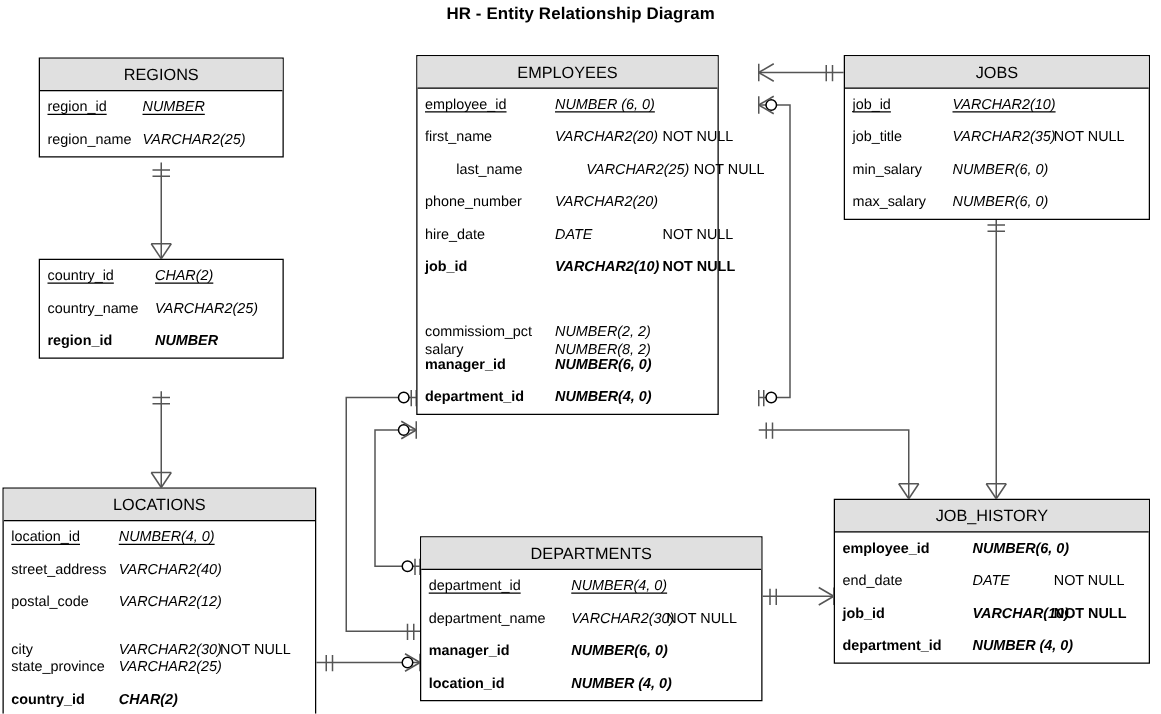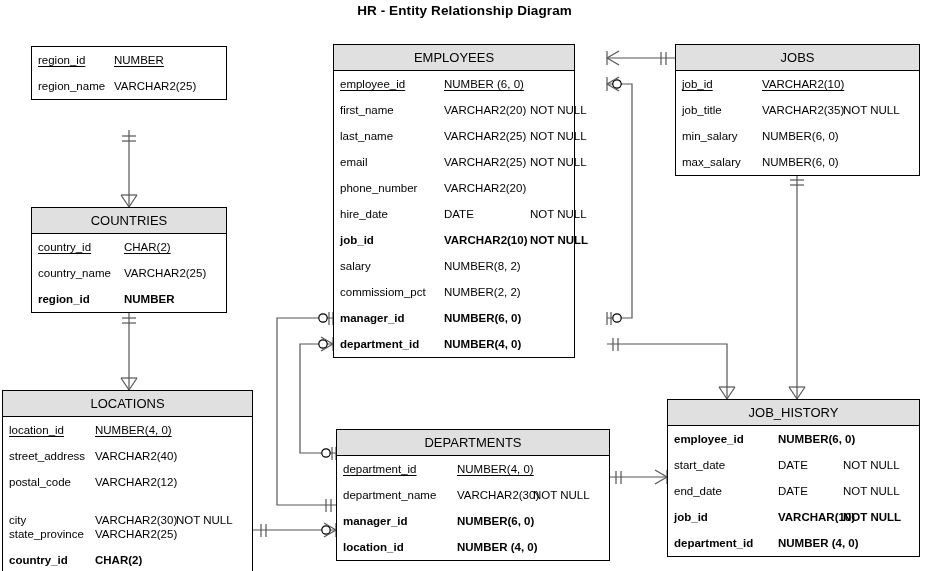--- a/index.html
+++ b/index.html
@@ -48,21 +48,21 @@
     box-sizing:border-box;
     height:26px;
     line-height:26px;
     font-size:11.5px;
     color:#000;
     white-space:nowrap;
     position:relative;
     padding-left:6px;
   }
   .attr .nm{display:inline-block;}
-  .attr .ty{display:inline-block;}
+  .attr .ty{display:inline-block;font-style:italic;}
   .attr .nn{display:inline-block;}
   .attr.pk .nm, .attr.pk .ty{
     text-decoration:underline;
     text-underline-offset:2px;
   }
   .attr.fk .nm, .attr.fk .ty, .attr.fk .nn{font-weight:bold;}
 
   svg.conn{position:absolute;left:0;top:0;width:929px;height:571px;z-index:2;overflow:visible;}
   svg.conn line, svg.conn path, svg.conn polyline{
     fill:none; stroke:#555; stroke-width:1.2;
@@ -212,48 +212,47 @@
       <g class="mk">
         <line x1="667" y1="477" x2="655" y2="470"></line>
         <line x1="667" y1="477" x2="655" y2="484"></line>
         <line x1="667" y1="470" x2="667" y2="484"></line>
       </g>
     </g>
   </svg>
 
   <div id="entities">
       <div class="entity" style="left: 31px; top: 46px; width: 196px;">
+        <div class="entity-header">REGIONS</div>
         <div class="attr pk"><span class="nm" style="width: 76px;">region_id</span><span class="ty" style="width: 36px;">NUMBER</span><span class="nn"></span></div>
         <div class="attr"><span class="nm" style="width: 76px;">region_name</span><span class="ty" style="width: 36px;">VARCHAR2(25)</span><span class="nn"></span></div>
       </div>
       <div class="entity" style="left: 31px; top: 207px; width: 196px;">
-        <div class="entity-header">COUNTRIES</div>
         <div class="attr pk"><span class="nm" style="width: 86px;">country_id</span><span class="ty" style="width: 26px;">CHAR(2)</span><span class="nn"></span></div>
         <div class="attr"><span class="nm" style="width: 86px;">country_name</span><span class="ty" style="width: 26px;">VARCHAR2(25)</span><span class="nn"></span></div>
         <div class="attr fk"><span class="nm" style="width: 86px;">region_id</span><span class="ty" style="width: 26px;">NUMBER</span><span class="nn"></span></div>
       </div>
       <div class="entity" style="left: 2px; top: 390px; width: 251px;">
         <div class="entity-header">LOCATIONS</div>
         <div class="attr pk"><span class="nm" style="width: 86px;">location_id</span><span class="ty" style="width: 81px;">NUMBER(4, 0)</span><span class="nn"></span></div>
         <div class="attr"><span class="nm" style="width: 86px;">street_address</span><span class="ty" style="width: 81px;">VARCHAR2(40)</span><span class="nn"></span></div>
         <div class="attr"><span class="nm" style="width: 86px;">postal_code</span><span class="ty" style="width: 81px;">VARCHAR2(12)</span><span class="nn"></span></div>
         <div class="attr"><span class="nm" style="width: 86px; margin-top: 12px;">city</span><span class="ty" style="width: 81px;">VARCHAR2(30)</span><span class="nn">NOT NULL</span></div>
         <div class="attr"><span class="nm" style="width: 86px;">state_province</span><span class="ty" style="width: 81px;">VARCHAR2(25)</span><span class="nn"></span></div>
         <div class="attr fk"><span class="nm" style="width: 86px;">country_id</span><span class="ty" style="width: 81px;">CHAR(2)</span><span class="nn"></span></div>
       </div>
       <div class="entity" style="left: 333px; top: 44px; width: 242px;">
         <div class="entity-header">EMPLOYEES</div>
         <div class="attr pk"><span class="nm" style="width: 104px;">employee_id</span><span class="ty" style="width: 86px;">NUMBER (6, 0)</span><span class="nn"></span></div>
         <div class="attr"><span class="nm" style="width: 104px;">first_name</span><span class="ty" style="width: 86px;">VARCHAR2(20)</span><span class="nn">NOT NULL</span></div>
-        <div class="attr"><span class="nm" style="width: 104px;">last_name</span><span class="ty" style="width: 86px;">VARCHAR2(25)</span><span class="nn">NOT NULL</span></div>
-        <div class="attr"><span class="nm" style="width: 104px;">email</span><span class="ty" style="width: 86px;">VARCHAR2(25)</span><span class="nn">NOT NULL</span></div>
+        <div class="attr"><span class="nm" style="width: 104px; margin-left: 25px;">last_name</span><span class="ty" style="width: 86px;">VARCHAR2(25)</span><span class="nn">NOT NULL</span></div>
         <div class="attr"><span class="nm" style="width: 104px;">phone_number</span><span class="ty" style="width: 86px;">VARCHAR2(20)</span><span class="nn"></span></div>
         <div class="attr"><span class="nm" style="width: 104px;">hire_date</span><span class="ty" style="width: 86px;">DATE</span><span class="nn">NOT NULL</span></div>
         <div class="attr fk"><span class="nm" style="width: 104px;">job_id</span><span class="ty" style="width: 86px;">VARCHAR2(10)</span><span class="nn" style="font-weight: bold;">NOT NULL</span></div>
-        <div class="attr"><span class="nm" style="width: 104px;">salary</span><span class="ty" style="width: 86px;">NUMBER(8, 2)</span><span class="nn"></span></div>
+        <div class="attr"><span class="nm" style="width: 104px; margin-top: 40px;">salary</span><span class="ty" style="width: 86px;">NUMBER(8, 2)</span><span class="nn"></span></div>
         <div class="attr"><span class="nm" style="width: 104px;">commissiom_pct</span><span class="ty" style="width: 86px;">NUMBER(2, 2)</span><span class="nn"></span></div>
         <div class="attr fk"><span class="nm" style="width: 104px;">manager_id</span><span class="ty" style="width: 86px;">NUMBER(6, 0)</span><span class="nn"></span></div>
         <div class="attr fk"><span class="nm" style="width: 104px;">department_id</span><span class="ty" style="width: 86px;">NUMBER(4, 0)</span><span class="nn"></span></div>
       </div>
       <div class="entity" style="left: 675px; top: 44px; width: 245px;">
         <div class="entity-header">JOBS</div>
         <div class="attr pk"><span class="nm" style="width: 80px;">job_id</span><span class="ty" style="width: 81px;">VARCHAR2(10)</span><span class="nn"></span></div>
         <div class="attr"><span class="nm" style="width: 80px;">job_title</span><span class="ty" style="width: 81px;">VARCHAR2(35)</span><span class="nn">NOT NULL</span></div>
         <div class="attr"><span class="nm" style="width: 80px;">min_salary</span><span class="ty" style="width: 81px;">NUMBER(6, 0)</span><span class="nn"></span></div>
         <div class="attr"><span class="nm" style="width: 80px;">max_salary</span><span class="ty" style="width: 81px;">NUMBER(6, 0)</span><span class="nn"></span></div>
@@ -261,20 +260,19 @@
       <div class="entity" style="left: 336px; top: 429px; width: 274px;">
         <div class="entity-header">DEPARTMENTS</div>
         <div class="attr pk"><span class="nm" style="width: 114px;">department_id</span><span class="ty" style="width: 76px;">NUMBER(4, 0)</span><span class="nn"></span></div>
         <div class="attr"><span class="nm" style="width: 114px;">department_name</span><span class="ty" style="width: 76px;">VARCHAR2(30)</span><span class="nn">NOT NULL</span></div>
         <div class="attr fk"><span class="nm" style="width: 114px;">manager_id</span><span class="ty" style="width: 76px;">NUMBER(6, 0)</span><span class="nn"></span></div>
         <div class="attr fk"><span class="nm" style="width: 114px;">location_id</span><span class="ty" style="width: 76px;">NUMBER (4, 0)</span><span class="nn"></span></div>
       </div>
       <div class="entity" style="left: 667px; top: 399px; width: 253px;">
         <div class="entity-header">JOB_HISTORY</div>
         <div class="attr fk"><span class="nm" style="width: 104px;">employee_id</span><span class="ty" style="width: 65px;">NUMBER(6, 0)</span><span class="nn"></span></div>
-        <div class="attr"><span class="nm" style="width: 104px;">start_date</span><span class="ty" style="width: 65px;">DATE</span><span class="nn">NOT NULL</span></div>
         <div class="attr"><span class="nm" style="width: 104px;">end_date</span><span class="ty" style="width: 65px;">DATE</span><span class="nn">NOT NULL</span></div>
         <div class="attr fk"><span class="nm" style="width: 104px;">job_id</span><span class="ty" style="width: 65px;">VARCHAR(10)</span><span class="nn" style="font-weight: bold;">NOT NULL</span></div>
         <div class="attr fk"><span class="nm" style="width: 104px;">department_id</span><span class="ty" style="width: 65px;">NUMBER (4, 0)</span><span class="nn"></span></div>
       </div>
     </div>
 
 </div>
 
 </body></html>

